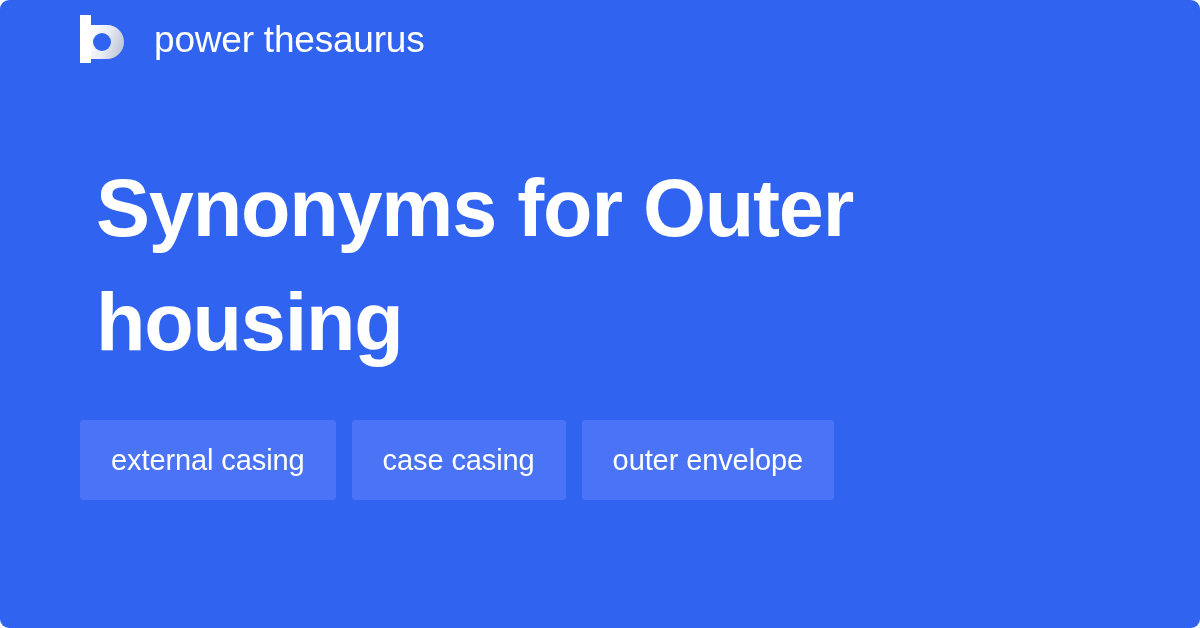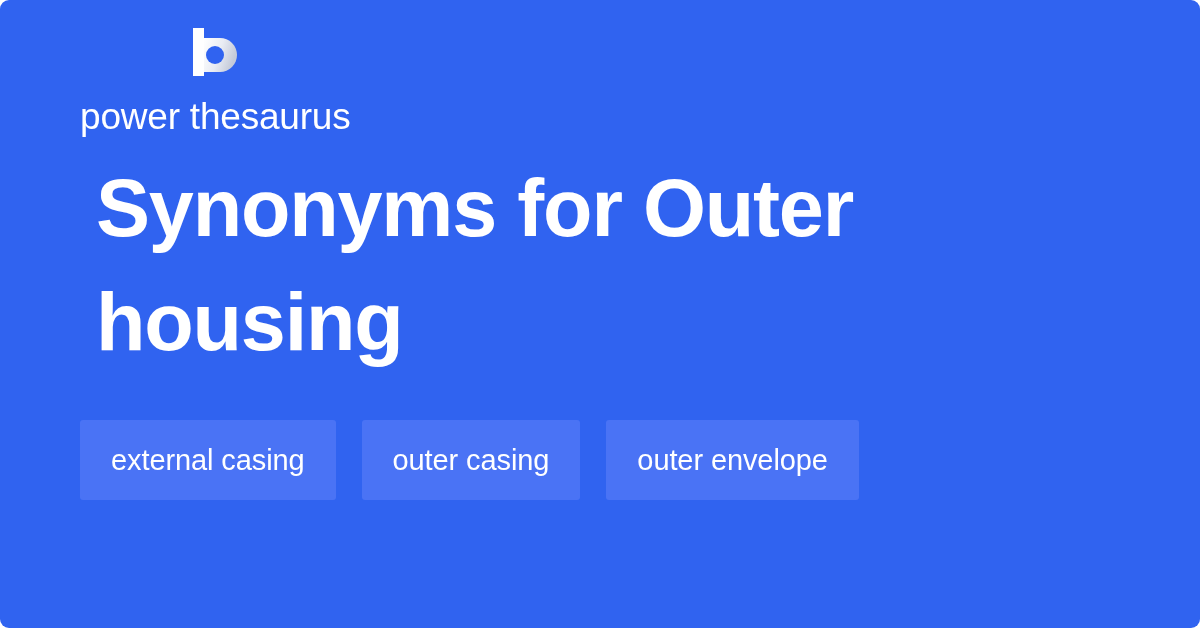--- a/index.html
+++ b/index.html
@@ -22,26 +22,25 @@
     box-sizing: border-box;
     background: #3063F0;
     border-radius: 9px;
     overflow: hidden;
   }
 
   
   #brand {
     position: absolute;
     left: 80px;
-    top: 28px;
+    top: 12px;
     display: flex;
     align-items: center;
-    gap: 22px;
+    gap: 30px;
     height: 54px;
-    flex-direction: column;
   }
   #logo-mark {
     width: 44px;
     height: 48px;
     display: block;
     flex: 0 0 auto;
   }
   #wordmark {
     color: #ffffff;
     font-size: 37px;
@@ -66,21 +65,21 @@
   }
 
   
   #chips {
     position: absolute;
     left: 80px;
     top: 420px;
     width: 1040px;
     display: flex;
     flex-wrap: wrap;
-    gap: 16px 26px;
+    gap: 16px 16px;
     align-content: flex-start;
   }
   .chip {
     height: 80px;
     box-sizing: border-box;
     display: flex;
     align-items: center;
     justify-content: center;
     padding: 0 31px;
     background: #4A73F5;
@@ -113,17 +112,17 @@
       <path d="M11 10 H27 A17 17 0 0 1 27 44 H11 Z" fill="url(#bowlgrad)"></path>
       <circle cx="22" cy="27" r="9" fill="#3063F0"></circle>
     </svg>
     <span id="wordmark">power thesaurus</span>
   </div>
 
   <h1 id="headline">Synonyms for Outer housing</h1>
 
   <div id="chips">
     <span class="chip">external casing</span>
-    <span class="chip">outer casing</span>
+    <span class="chip">case casing</span>
     <span class="chip">outer envelope</span>
   </div>
 
 </div>
 
 </body></html>

